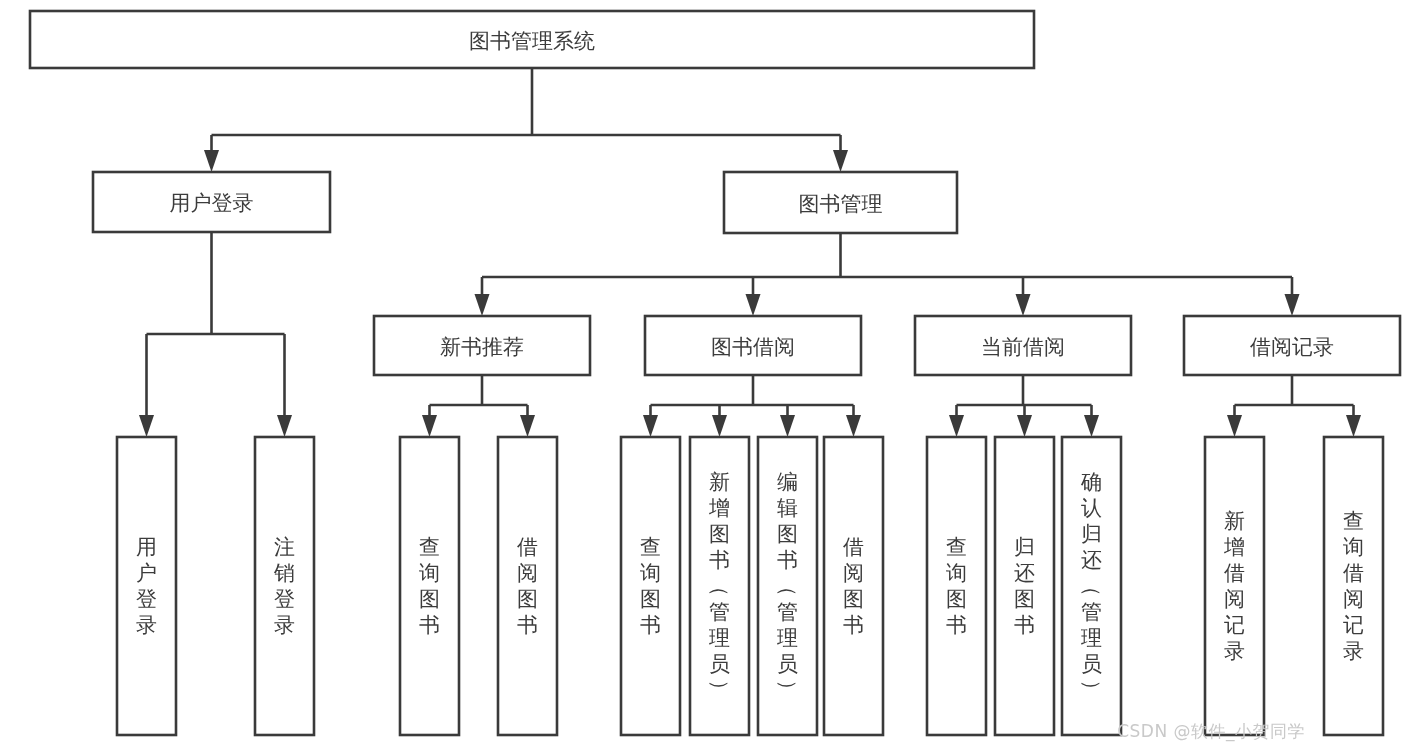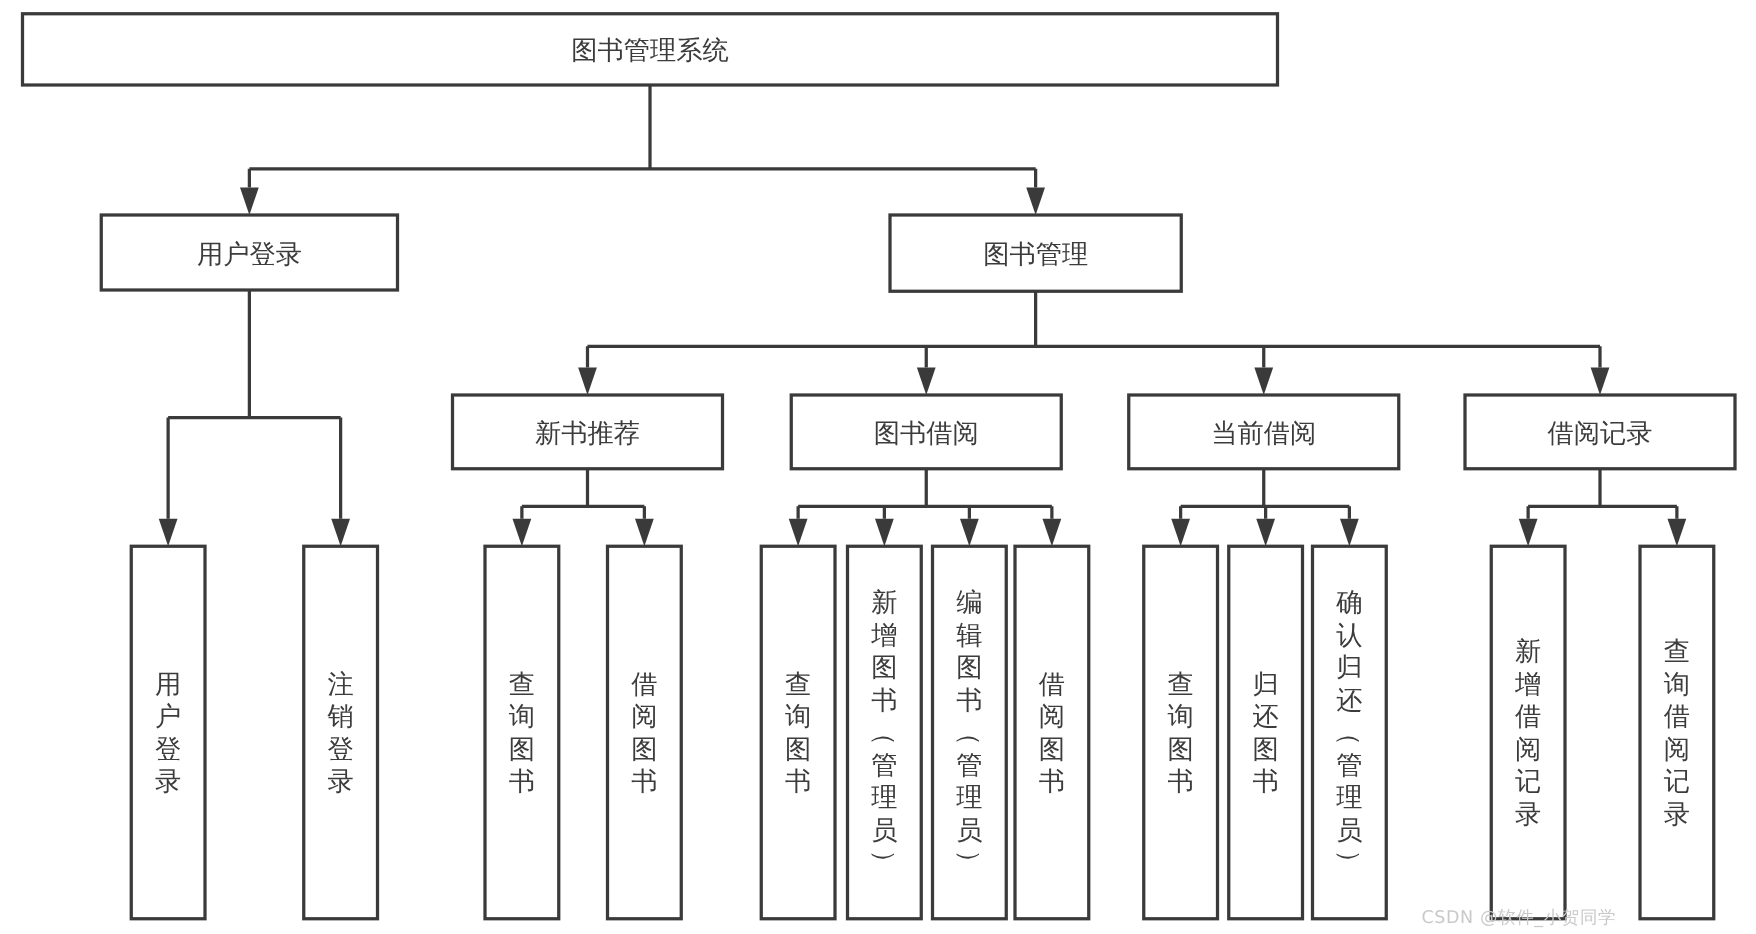--- a/index.html
+++ b/index.html
@@ -9,21 +9,21 @@
   }
   body {
     width: 1405px;
     height: 747px;
     font-family: "DejaVu Sans", "Liberation Sans", sans-serif;
     overflow: hidden;
     position: relative;
   }
   #diagram-root {
     position: absolute;
-    left: 0;
+    left: 12px;
     top: 0;
     width: 1301px;
     height: 747px;
   }
   svg.diagram {
     display: block;
     width: 1405px;
     height: 747px;
   }
   .node-box {
@@ -53,21 +53,21 @@
     font-size: 21px;
     fill: #3c3c3c;
     text-anchor: middle;
     dominant-baseline: central;
   }
   .watermark {
     position: absolute;
     right: 8px;
     bottom: 4px;
     font-family: "DejaVu Sans", "Liberation Sans", sans-serif;
-    font-size: 14px;
+    font-size: 17px;
     color: #c9c9c9;
     letter-spacing: 0.5px;
     white-space: nowrap;
     user-select: none;
   }
 </style>
 </head>
 <body>
 
 <div id="diagram-root">

